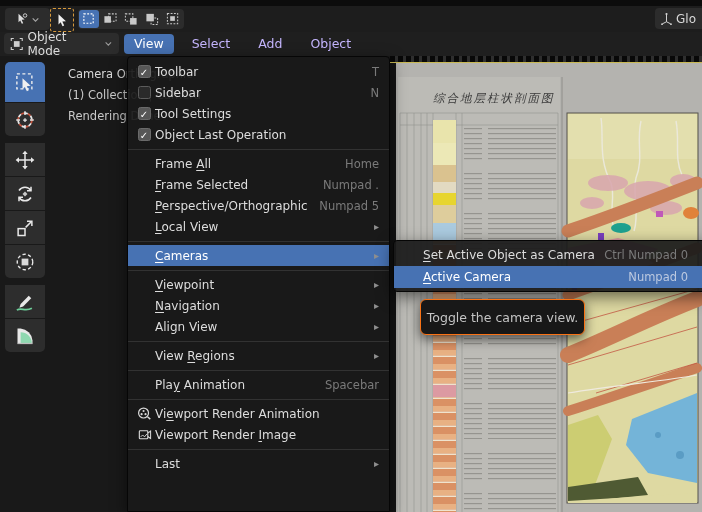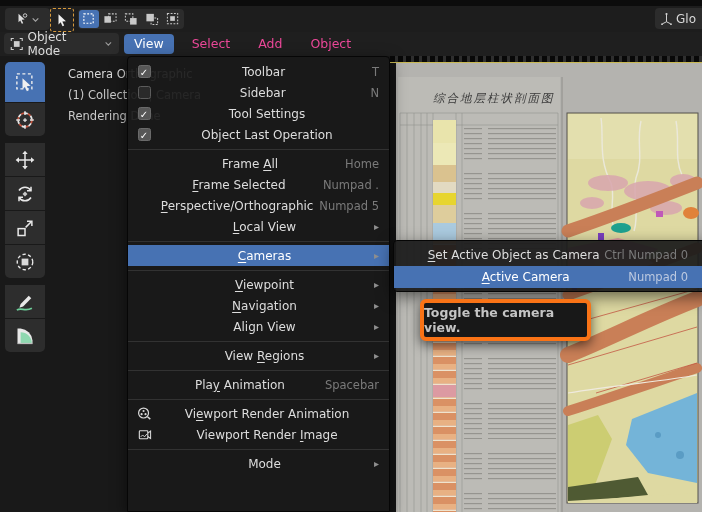--- a/index.html
+++ b/index.html
@@ -18,21 +18,21 @@
   #active-tool{left:50px;top:2px;width:22px;height:22px;border:1.5px dashed #d89a3c;border-radius:3px;display:flex;align-items:center;justify-content:center;background:#232323;}
   #selmode{left:78px;top:3px;height:20px;display:flex;gap:1px;background:#2c2c2c;border-radius:4px;padding:0 1px;align-items:center;}
   .selbtn{width:20px;height:18px;border-radius:3px;display:flex;align-items:center;justify-content:center;}
   .selbtn.active{background:#4772b3;}
   #glo-pill{left:655px;top:2px;width:60px;height:21px;gap:3px;justify-content:flex-start;padding-left:5px;}
   #glo-pill span{font-size:12px;color:#d8d8d8;}
   
   #header{left:0;top:32px;width:702px;height:24px;background:#1f1f1f;display:flex;align-items:center;}
   #mode-pill{left:4px;top:33px;width:103px;height:21px;gap:4px;font-size:12px;color:#dcdcdc;justify-content:flex-start;padding:0 6px;}
   #menus{left:124px;top:34px;display:flex;gap:8px;align-items:center;height:20px;}
-  .hmenu{font-size:12.5px;color:#ec4899;padding:2px 10px;border-radius:4px;line-height:16px;}
+  .hmenu{font-size:12.5px;color:#c4b5fd;padding:2px 10px;border-radius:4px;line-height:16px;}
   .hmenu.active{background:#4772b3;color:#ffffff;}
   
   #tools{left:5px;top:62px;width:40px;display:flex;flex-direction:column;}
   .toolbtn{width:40px;height:33px;background:#2d2d2d;display:flex;align-items:center;justify-content:center;margin-bottom:1px;}
   .toolbtn.first{border-radius:5px 5px 0 0;}
   .toolbtn.last{border-radius:0 0 5px 5px;margin-bottom:7px;}
   .toolbtn.active{background:#4772b3;height:40px;}
   
   #viewport{left:390px;top:56px;width:312px;height:456px;background:#141414;font-style:italic;}
   #camband{left:0;top:0;width:312px;height:6px;
@@ -43,36 +43,36 @@
   #overlay-info{left:68px;top:64px;font-size:11.5px;line-height:21px;color:#d9d9d9;z-index:2;}
   #overlay-info .dim{color:#c9c9c9;}
   
   .menupanel{background:rgba(26,26,26,0.93);border:1px solid #060606;box-shadow:0 5px 16px rgba(0,0,0,.55);}
   #view-menu{left:127px;top:56px;width:263px;height:456px;z-index:10;border-radius:4px 4px 0 0;padding-top:4px;box-sizing:border-box;}
   #cam-submenu{left:393px;top:240px;width:322px;z-index:11;border-radius:4px;padding:3px 0;box-sizing:border-box;}
   .menu-row{display:flex;align-items:center;height:21px;padding:0 10px 0 5px;}
   #cam-submenu .menu-row{height:22px;padding-left:7px;padding-right:26px;}
   .menu-row.hl{background:#4772b3;}
   .gutter{width:22px;display:flex;align-items:center;justify-content:center;flex:none;}
-  .mlabel{flex:1;font-size:12px;color:#dddddd;white-space:nowrap;text-align:center;}
+  .mlabel{flex:1;font-size:12px;color:#dddddd;white-space:nowrap;}
   .menu-row.hl .mlabel{color:#ffffff;}
   .mlabel u{text-decoration:underline;text-underline-offset:2px;}
   .mshort{font-size:11.5px;color:#7a7a7a;white-space:nowrap;}
   .menu-row.hl .mshort{color:#bcc9e0;}
   .marrow{font-size:10px;color:#8f8f8f;}
   .menu-sep{height:1px;background:#323232;margin:3.5px 0;}
   .cb{width:13px;height:13px;border-radius:2.5px;font-size:10px;line-height:13px;text-align:center;color:#fff;}
   .cb.on{background:#575757;border:1px solid #6a6a6a;box-sizing:border-box;}
   .cb.off{background:#2a2a2a;border:1px solid #5c5c5c;box-sizing:border-box;}
   svg.mi{width:15px;height:15px;}
   
-  #tooltip{left:420px;top:299px;width:163px;height:34px;background:#181818;border:4px solid #f97316;
+  #tooltip{left:420px;top:299px;width:163px;height:34px;background:#181818;border:1px solid #f97316;
     border-radius:6px;box-shadow:0 4px 12px rgba(0,0,0,.6);z-index:12;
     display:flex;align-items:center;justify-content:center;
-    font-size:12.5px;color:#c4c4c4;font-weight:bold;}
+    font-size:12.5px;color:#c4c4c4;}
 </style>
 </head>
 <body>
 
 <div id="topstrip" class="abs"></div>
 
 <div id="toolbar-top" class="abs">
   <div id="tool-dd" class="abs pill">
     <svg width="14" height="14" viewBox="0 0 16 16">
       <path d="M4 2 L11 8.5 L7.6 8.8 L9.4 12.8 L7.8 13.5 L6 9.6 L4 11.6 Z" fill="#dedede"></path>
@@ -425,21 +425,21 @@
           <rect x="2.5" y="4" width="9" height="8.5" rx="0.8" fill="none" stroke="#d9d9d9" stroke-width="1.2"></rect>
           <path d="M11.5 6.5 l3 -2.2 v8 l-3 -2.2" fill="none" stroke="#d9d9d9" stroke-width="1.1"></path>
           <path d="M4 10.5 l2-2 2 2 2.5-3" stroke="#d9d9d9" fill="none" stroke-width="1"></path>
         </svg>
       </span>
       <span class="mlabel">Viewport Render <u>I</u>mage</span>
     </div>
     <div class="menu-sep"></div>
     <div class="menu-row">
       <span class="gutter"></span>
-      <span class="mlabel">Mode</span>
+      <span class="mlabel">Last</span>
       <span class="marrow">▸</span>
     </div>
   </div>
 
 <div id="cam-submenu" class="abs menupanel">
     <div class="menu-row">
       <span class="gutter"></span>
       <span class="mlabel"><u>S</u>et Active Object as Camera</span>
       <span class="mshort">Ctrl Numpad 0</span>
     </div>

